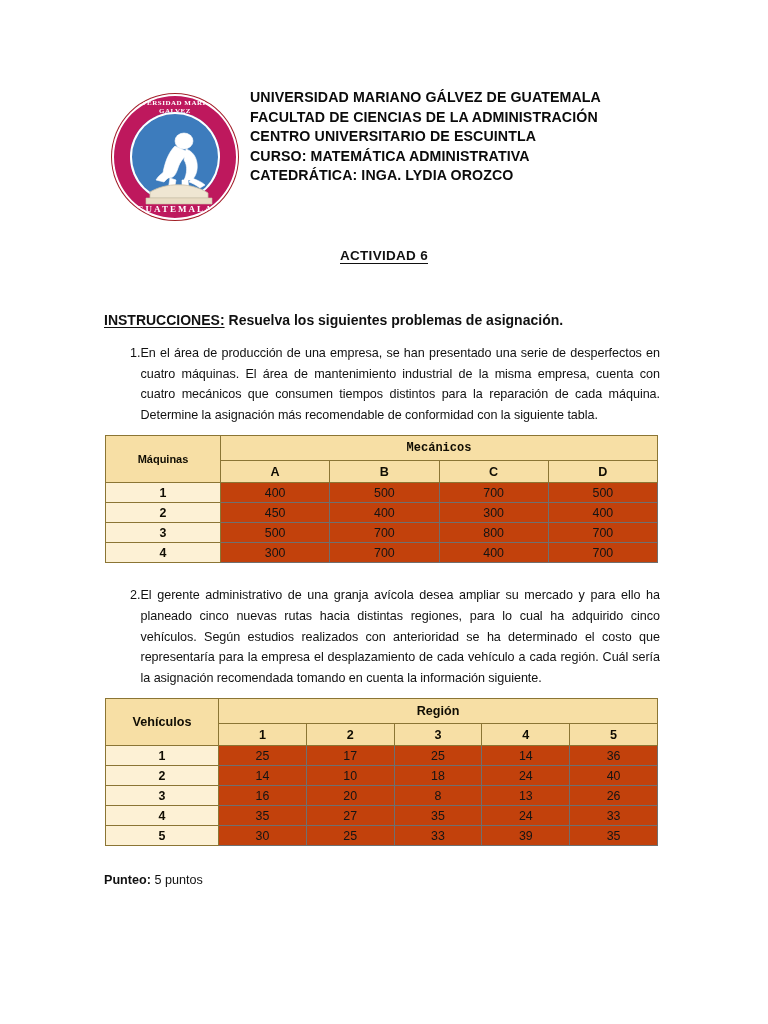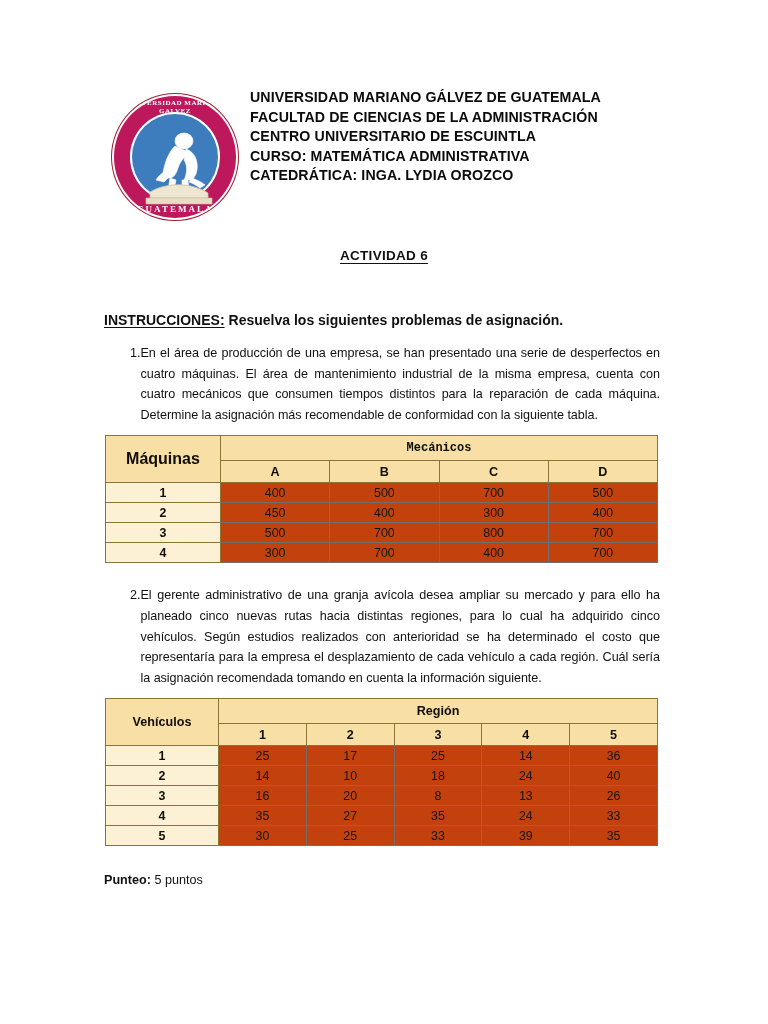--- a/index.html
+++ b/index.html
@@ -185,21 +185,21 @@
   }
   .tbl .cell {
     background: #c2410c;
     color: #141414;
   }
 
   #table1 { width: 553px; margin: 10px 0 0 1px; }
   #table1 .c-label { width: 114px; }
   #table1 .hdr.grp { height: 24px; font-size: 12px; font-family: Liberation Mono, monospace; }
   #table1 .hdr.sub { height: 21px; font-size: 12.6px; }
-  #table1 .c-label.span { height: 45px; font-size: 16px; }
+  #table1 .c-label.span { height: 45px; font-size: 11px; }
   #table1 tbody td { height: 19px; font-size: 12.4px; }
 
   #table2 { width: 553px; margin: 10px 8px 0 1px; }
   #table2 .c-label { width: 112px; }
   #table2 .hdr.grp { height: 24px; font-size: 12.6px; }
   #table2 .hdr.sub { height: 21px; font-size: 12.6px; }
   #table2 .c-label.span { height: 45px; font-size: 12.6px; }
   #table2 tbody td { height: 19px; font-size: 12.4px; }
 
   .spacer-1 { height: 22px; }

